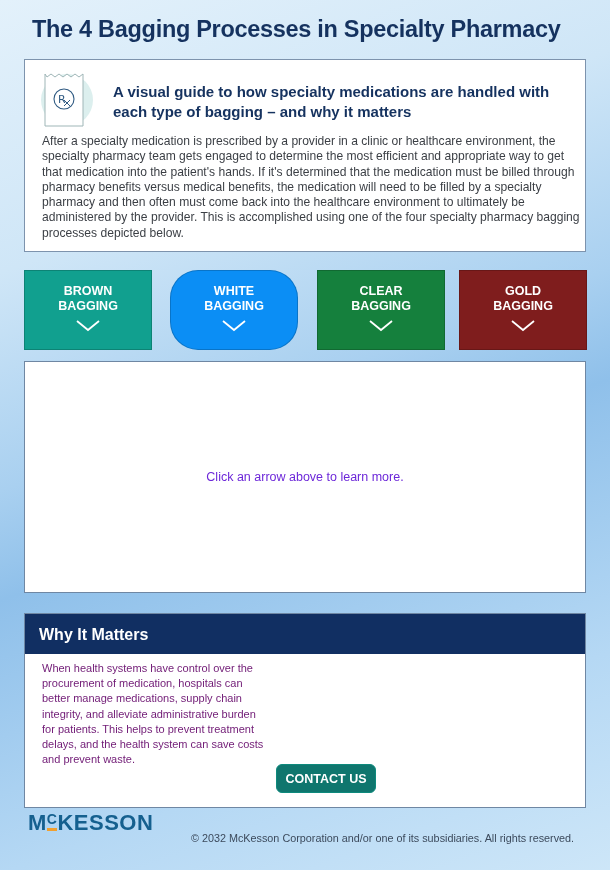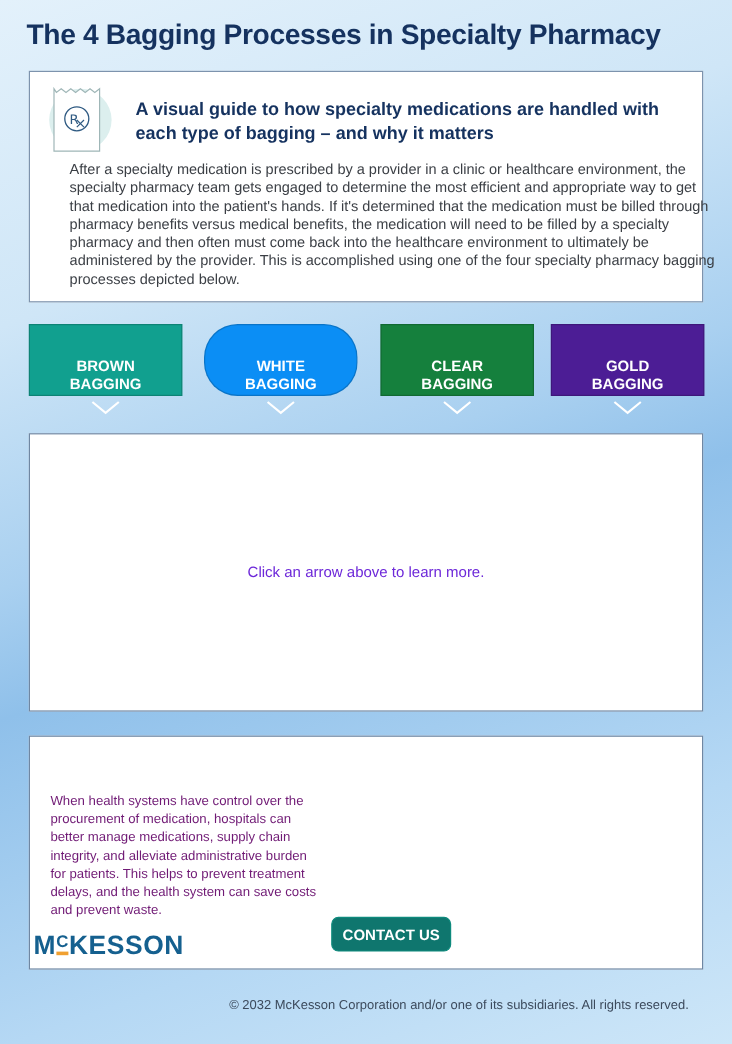--- a/index.html
+++ b/index.html
@@ -4,43 +4,43 @@
 <style>
   * { box-sizing: border-box; margin: 0; padding: 0; }
   html, body { width: 610px; height: 870px; overflow: hidden; }
   body {
     font-family: "Liberation Sans", sans-serif;
     background: linear-gradient(160deg, #e3f1fb 0%, #cfe6f7 25%, #a9d0f0 45%, #8fc0ea 55%, #b5d8f4 80%, #cde6f8 100%);
     position: relative;
     color: #2b2f36;
   }
   .page-title {
-    position: absolute; left: 22px; top: 16px; width: 570px;
+    position: absolute; left: 32px; top: 16px; width: 570px;
     font-size: 23.5px; font-weight: bold; color: #15325f;
     letter-spacing: -0.3px; white-space: nowrap;
   }
   .intro-box {
     position: absolute; left: 24px; top: 59px; width: 562px; height: 193px;
     background: #fff; border: 1px solid #7d93ad;
   }
   .rx-icon-wrap {
     position: absolute; left: 12px; top: 8px; width: 60px; height: 60px;
   }
   .intro-heading {
     position: absolute; left: 88px; top: 22px; width: 470px;
     font-size: 15px; font-weight: bold; color: #15325f; line-height: 20px;
   }
   .intro-body {
     position: absolute; left: 17px; top: 74px; width: 540px;
-    font-size: 12.1px; line-height: 15.3px; color: #3b3f45; margin-left: 16px;
+    font-size: 12.1px; line-height: 15.3px; color: #3b3f45;
   }
   .bag-btn {
-    position: absolute; top: 270px; height: 60px;
+    position: absolute; top: 270px; height: 80px;
     color: #fff; font-weight: bold; font-size: 12.5px; line-height: 15px;
-    text-align: center; padding-top: 27px; cursor: pointer;
+    text-align: center; padding-top: 13px; cursor: pointer;
     border: 1px solid rgba(0,0,0,0.18);
   }
   .bag-btn .label { display: block; }
   .bag-btn .chev { display: block; margin: 5px auto 0; width: 26px; height: 14px; }
   .info-panel {
     position: absolute; left: 24px; top: 361px; width: 562px; height: 232px;
     background: #fff; border: 1px solid #6f87a3;
   }
   .info-placeholder {
     position: absolute; left: 0; top: 108px; width: 100%;
@@ -58,21 +58,21 @@
     position: absolute; left: 17px; top: 47px; width: 225px;
     font-size: 11px; line-height: 15.2px; color: #701a75;
   }
   .contact-btn {
     position: absolute; left: 251px; top: 150px; width: 100px; height: 29px;
     background: #0f766e; color: #fff; border-radius: 6px;
     font-weight: bold; font-size: 12.5px; text-align: center; line-height: 29px;
     border: 1px solid #0e8a7d; cursor: pointer;
   }
   .footer-logo {
-    position: absolute; left: 28px; top: 775px;
+    position: absolute; left: 28px; top: 810px;
     font-size: 22px; font-weight: bold; color: #15608f; letter-spacing: 0.5px;
   }
   .footer-logo .c { position: relative; font-size: 14px; vertical-align: 6px; display: inline-block; }
   .footer-logo .c::after {
     content: ""; position: absolute; left: 0; right: 0; bottom: -4px; height: 3px; background: #f0a030;
   }
   .footer-copy {
     position: absolute; left: 191px; top: 832px;
     font-size: 10.8px; color: #3c4a5c;
   }
@@ -110,33 +110,34 @@
       <path d="M2 2 L13 11 L24 2" fill="none" stroke="#fff" stroke-width="1.8"></path>
     </svg>
 </div>
 <div class="bag-btn" style="left:317px;width:128px;background:#15803d;">
   <span class="label">CLEAR</span>
   <span class="label">BAGGING</span>
   <svg class="chev" viewBox="0 0 26 14">
       <path d="M2 2 L13 11 L24 2" fill="none" stroke="#fff" stroke-width="1.8"></path>
     </svg>
 </div>
-<div class="bag-btn" style="left:459px;width:128px;background:#4c1d95;">
+<div class="bag-btn" style="left:459px;width:128px;background:#7f1d1d;">
   <span class="label">GOLD</span>
   <span class="label">BAGGING</span>
   <svg class="chev" viewBox="0 0 26 14">
       <path d="M2 2 L13 11 L24 2" fill="none" stroke="#fff" stroke-width="1.8"></path>
     </svg>
 </div>
 
 <section class="info-panel">
   <p class="info-placeholder">Click an arrow above to learn more.</p>
 </section>
 
 <section class="why-box">
+  <h3 class="why-header">Why It Matters</h3>
   <p class="why-body">When health systems have control over the procurement of medication, hospitals can better manage medications, supply chain integrity, and alleviate administrative burden for patients. This helps to prevent treatment delays, and the health system can save costs and prevent waste.</p>
   <a class="contact-btn">CONTACT US</a>
 </section>
 
 <div class="footer-logo">
   <span>M</span><span class="c">C</span><span>KESSON</span>
 </div>
 <p class="footer-copy">© 2032 McKesson Corporation and/or one of its subsidiaries. All rights reserved.</p>
 
 </body></html>

